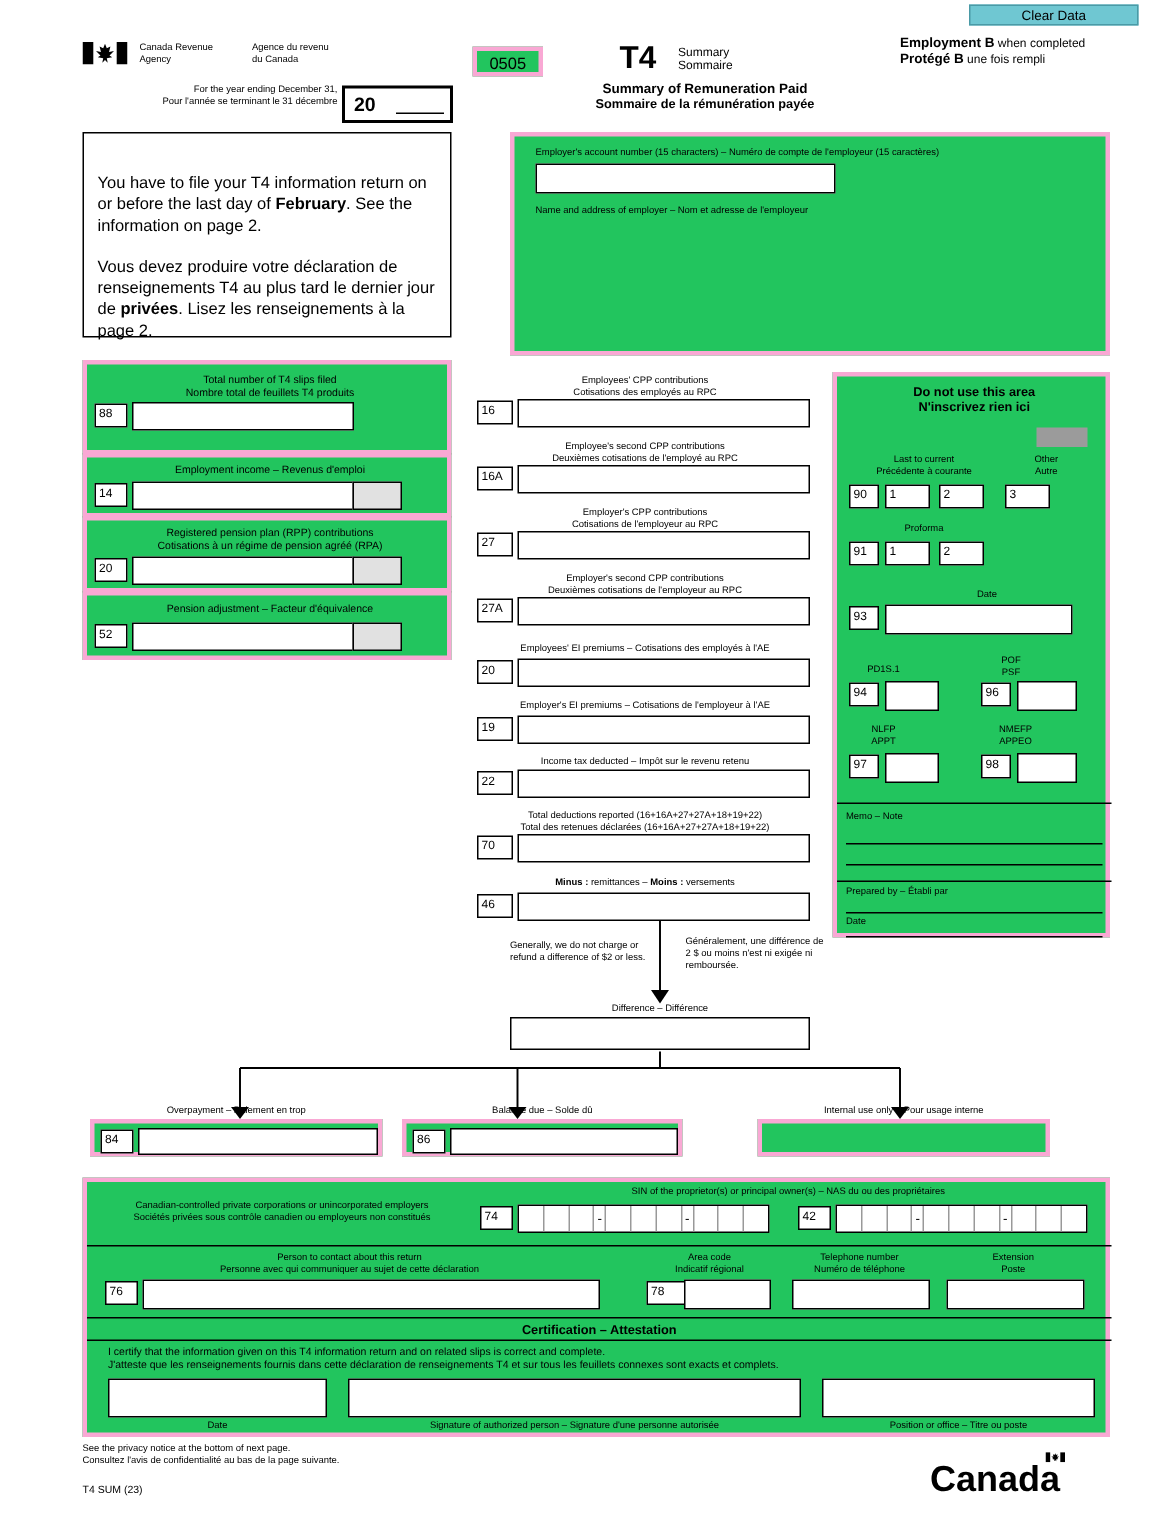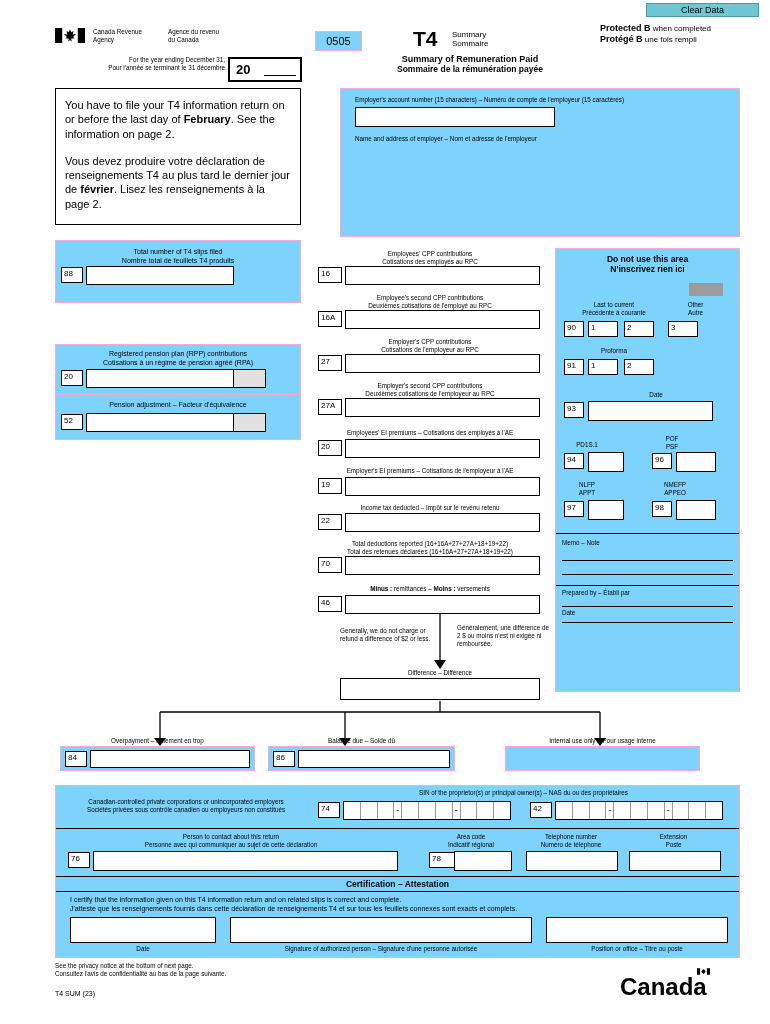--- a/index.html
+++ b/index.html
@@ -1,36 +1,36 @@
 <!DOCTYPE html>
 <html><head>
 <meta charset="utf-8">
 <style>
 *{margin:0;padding:0;box-sizing:border-box}
 html,body{background:#fff}
 body{font-family:"Liberation Sans","DejaVu Sans",sans-serif;color:#000}
 .page{position:relative;width:770px;height:1024px;background:#fff;overflow:hidden}
 .abs{position:absolute}
-.bx{position:absolute;border:1px solid #f9a8d4;background:#7dd3fc}
+.bx{position:absolute;border:3px solid #f9a8d4;background:#22c55e}
 .cb{position:absolute;border:1px solid #000;background:#fff;font-size:8px;line-height:1;padding:2px 0 0 2px}
 .fld{position:absolute;border:1px solid #000;background:#fff}
 .shade{position:absolute;border:1px solid #000;background:#e1e1e1}
 .lc{position:absolute;font-size:7px;line-height:1.25;text-align:center}
 .ll{position:absolute;font-size:7px;line-height:1.25}
 .t6{font-size:6.3px}
 .b9{font-size:9px;font-weight:bold}
 .bold{font-weight:bold}
 .hr{position:absolute;border-top:1px solid #000}
 .wline{position:absolute;border-bottom:1px solid #000}
 .clear-btn{position:absolute;left:646px;top:3px;width:113px;height:14px;background:#6fc7d2;border:1px solid #4a9aa6;font-size:9px;text-align:center;line-height:12px;cursor:pointer}
 .sin{position:absolute;display:flex;border:1px solid #000;background:#fff;height:19px}
 .sin .c{flex:1;border-left:1px solid #999}
 .sin .c:first-child{border-left:none}
 .sin .d{width:8px;text-align:center;font-size:9px;line-height:17px;border-left:1px solid #999}
-.instr{position:absolute;left:55px;top:88px;width:246px;height:137px;border:1px solid #000;padding:9px 9px;font-size:11px;line-height:1.3}
+.instr{position:absolute;left:55px;top:88px;width:246px;height:137px;border:1px solid #000;padding:26px 9px;font-size:11px;line-height:1.3}
 .instr p{margin-bottom:13px}
 svg{display:block}
 </style>
 </head>
 <body>
 
 <div class="page">
 
   <div class="clear-btn">Clear Data</div>
 
@@ -59,45 +59,51 @@
 
   <div class="bx" style="left:315px;top:31px;width:47px;height:20px;font-size:11px;text-align:center;line-height:18px">0505</div>
 
   <div class="abs bold" style="left:413px;top:27px;font-size:21px">T4</div>
   <div class="abs" style="left:452px;top:30px;font-size:8px">Summary</div>
   <div class="abs" style="left:452px;top:39px;font-size:8px">Sommaire</div>
   <div class="lc bold" style="left:360px;top:54px;width:220px;font-size:9px">Summary of Remuneration Paid</div>
   <div class="lc bold" style="left:360px;top:64px;width:220px;font-size:8.5px">Sommaire de la rémunération payée</div>
 
   <div class="ll" style="left:600px;top:23px;font-size:8px;line-height:1.25">
-    <div><span class="b9">Protected B</span><span> when completed</span></div>
+    <div><span class="b9">Employment B</span><span> when completed</span></div>
     <div><span class="b9">Protégé B</span><span> une fois rempli</span></div>
   </div>
 
   <div class="instr">
     <p><span>You have to file your T4 information return on or before the last day of </span><span class="bold">February</span><span>. See the information on page 2.</span></p>
-    <p><span>Vous devez produire votre déclaration de renseignements T4 au plus tard le dernier jour de </span><span class="bold">février</span><span>. Lisez les renseignements à la page 2.</span></p>
+    <p><span>Vous devez produire votre déclaration de renseignements T4 au plus tard le dernier jour de </span><span class="bold">privées</span><span>. Lisez les renseignements à la page 2.</span></p>
   </div>
 
   <div class="bx" style="left:340px;top:88px;width:400px;height:149px">
     <div class="ll t6" style="left:14px;top:7px">Employer's account number (15 characters) – Numéro de compte de l'employeur (15 caractères)</div>
     <div class="fld" style="left:14px;top:18px;width:200px;height:20px"></div>
     <div class="ll t6" style="left:14px;top:46px">Name and address of employer – Nom et adresse de l'employeur</div>
     <div class="abs" style="left:14px;top:56px;width:370px;height:86px"></div>
   </div>
 
   <div class="bx" style="left:55px;top:240px;width:246px;height:63px">
     <div class="lc" style="left:0;top:7px;width:244px">
       <div>Total number of T4 slips filed</div>
       <div>Nombre total de feuillets T4 produits</div>
     </div>
     <div class="cb" style="left:5px;top:26px;width:22px;height:16px">88</div>
     <div class="fld" style="left:30px;top:25px;width:148px;height:19px"></div>
   </div>
 
+  <div class="bx" style="left:55px;top:302px;width:246px;height:43px">
+    <div class="lc" style="left:0;top:5px;width:244px">Employment income – Revenus d'emploi</div>
+    <div class="cb" style="left:5px;top:17px;width:22px;height:16px">14</div>
+    <div class="fld" style="left:30px;top:16px;width:148px;height:19px"></div>
+    <div class="shade" style="left:177px;top:16px;width:33px;height:19px"></div>
+  </div>
 
   <div class="bx" style="left:55px;top:344px;width:246px;height:51px">
     <div class="lc" style="left:0;top:5px;width:244px">
       <div>Registered pension plan (RPP) contributions</div>
       <div>Cotisations à un régime de pension agréé (RPA)</div>
     </div>
     <div class="cb" style="left:5px;top:25px;width:22px;height:16px">20</div>
     <div class="fld" style="left:30px;top:24px;width:148px;height:19px"></div>
     <div class="shade" style="left:177px;top:24px;width:33px;height:19px"></div>
   </div>
@@ -189,21 +195,21 @@
 
   <div class="lc t6" style="left:268px;top:737px;width:187px">Balance due – Solde dû</div>
   <div class="bx" style="left:268px;top:746px;width:187px;height:25px">
     <div class="cb" style="left:4px;top:4px;width:22px;height:16px">86</div>
     <div class="fld" style="left:29px;top:3px;width:152px;height:18px"></div>
   </div>
 
   <div class="lc t6" style="left:505px;top:737px;width:195px">Internal use only – Pour usage interne</div>
   <div class="bx" style="left:505px;top:746px;width:195px;height:25px"></div>
 
-  <div class="bx" style="left:555px;top:248px;width:185px;height:444px">
+  <div class="bx" style="left:555px;top:248px;width:185px;height:377px">
     <div class="lc bold" style="left:0;top:5px;width:183px;font-size:8.5px">Do not use this area</div>
     <div class="lc bold" style="left:0;top:15px;width:183px;font-size:8.5px">N'inscrivez rien ici</div>
     <div class="abs" style="left:133px;top:34px;width:34px;height:13px;background:#9b9b9b"></div>
 
     <div class="lc t6" style="left:8px;top:52px;width:100px">
       <div>Last to current</div>
       <div>Précédente à courante</div>
     </div>
     <div class="lc t6" style="left:112px;top:52px;width:55px">
       <div>Other</div>

